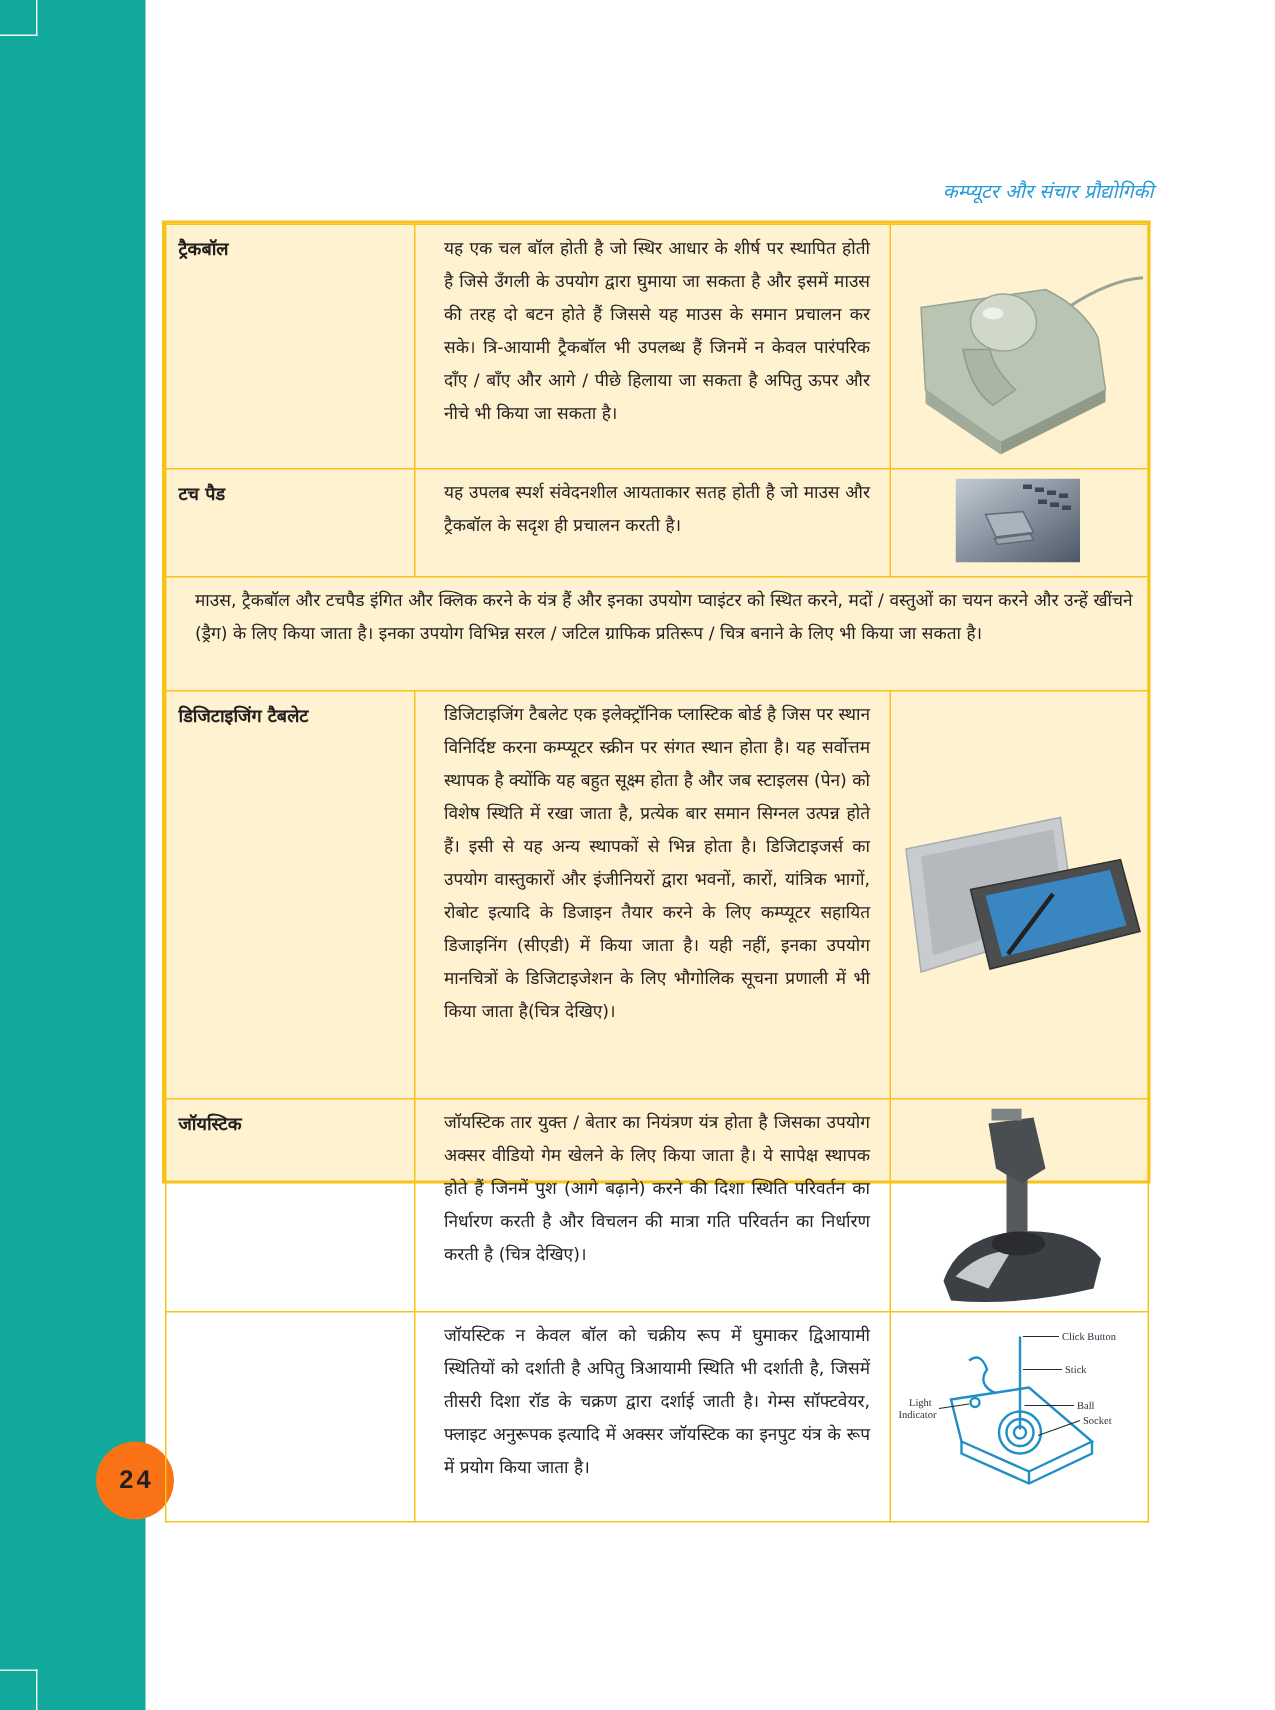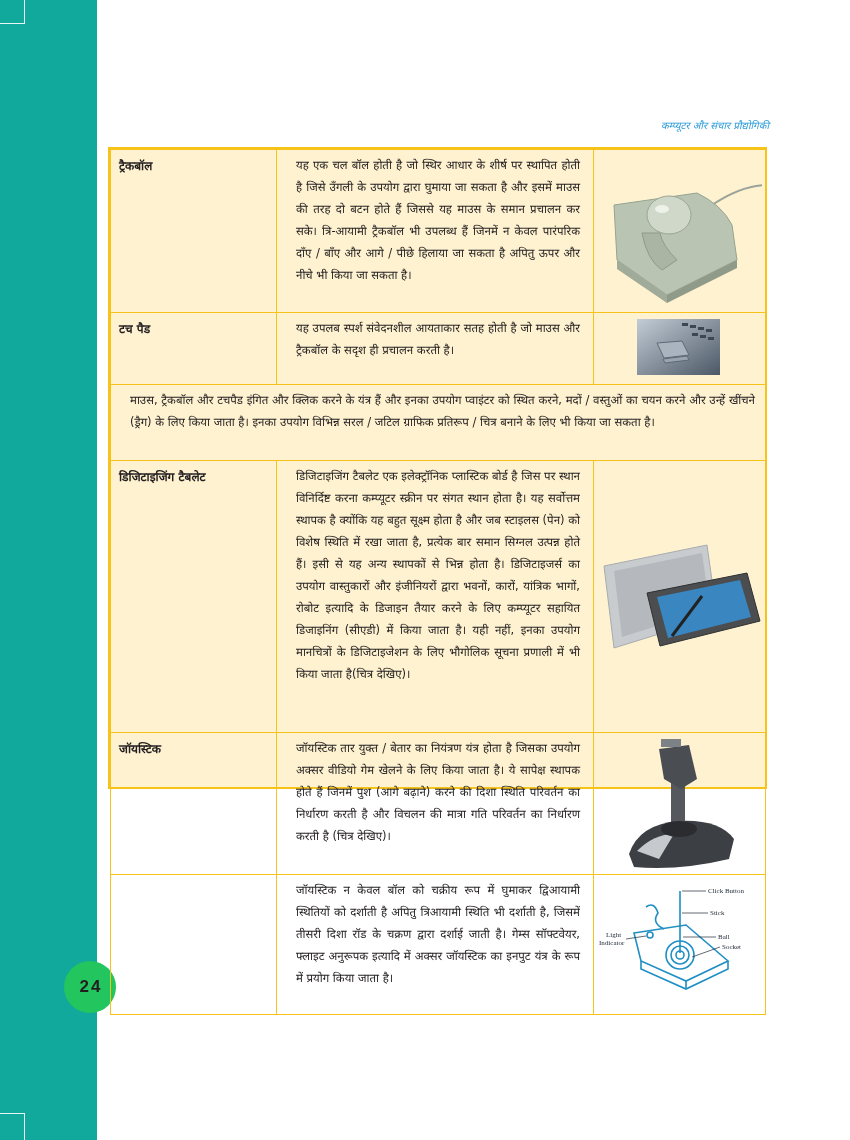--- a/index.html
+++ b/index.html
@@ -3,25 +3,25 @@
 <meta charset="utf-8">
 <style>
   * { box-sizing: border-box; margin: 0; padding: 0; }
   html, body { width: 850px; height: 1140px; background: #ffffff; overflow: hidden; }
   body { position: relative; font-family: "DejaVu Sans", sans-serif; color: #231f20; }
 
   .side-bar { position: absolute; left: 0; top: 0; width: 97px; height: 1140px; background: #11a99b; }
   .corner-mark-top { position: absolute; left: 0; top: 0; width: 25px; height: 24px; border-right: 1px solid #e8f7f5; border-bottom: 1px solid #e8f7f5; }
   .corner-mark-bottom { position: absolute; left: 0; top: 1113px; width: 25px; height: 27px; border-right: 1px solid #e8f7f5; border-top: 1px solid #e8f7f5; }
 
-  .page-num { position: absolute; left: 64px; top: 961px; width: 52px; height: 52px; border-radius: 50%; background: #22c55e;
+  .page-num { position: absolute; left: 64px; top: 961px; width: 52px; height: 52px; border-radius: 50%; background: #f97316;
               font-family: "Liberation Sans", sans-serif; font-weight: bold; font-size: 17px; letter-spacing: 2px;
               display: flex; align-items: center; justify-content: center; padding-left: 2px; }
 
-  .running-head { position: absolute; right: 81px; top: 118px; font-size: 10px; font-style: italic; color: #2a9bd8; }
+  .running-head { position: absolute; right: 81px; top: 118px; font-size: 13px; font-style: italic; color: #2a9bd8; }
 
   .table-wrap { position: absolute; left: 108px; top: 147px; width: 659px; height: 642px;
                 background: #fef2d0; border: 2px solid #f7c318; }
   table { width: 100%; border-collapse: collapse; table-layout: fixed; }
   td { border: 1px solid #f7c318; vertical-align: top; font-size: 11.5px; line-height: 22px; }
   td.term { width: 166px; padding: 5px 8px; font-weight: bold; font-size: 12px; }
   td.desc { width: 317px; padding: 4px 13px 4px 19px; text-align: justify; }
   td.pic { width: 172px; position: relative; }
   td.full { padding: 4px 10px 4px 19px; text-align: justify; }
 

